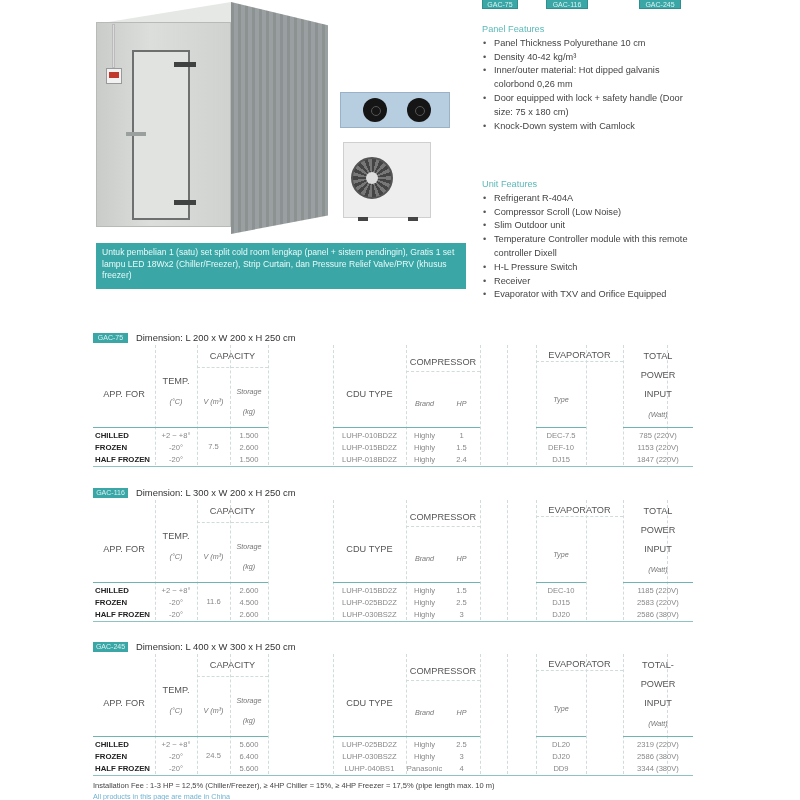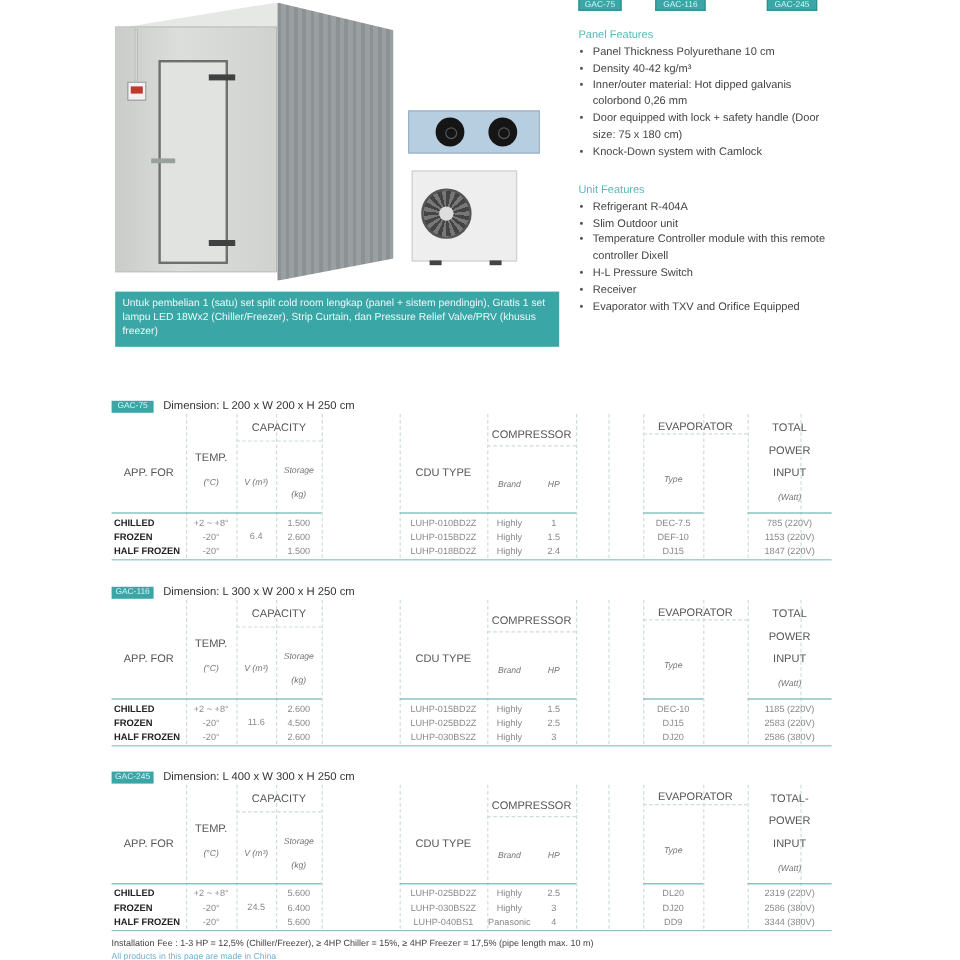--- a/index.html
+++ b/index.html
@@ -102,24 +102,25 @@
   <div class="ftitle">Panel Features</div>
   <ul>
     <li>Panel Thickness Polyurethane 10 cm</li>
     <li>Density 40-42 kg/m³</li>
     <li>Inner/outer material: Hot dipped galvanis colorbond 0,26 mm</li>
     <li>Door equipped with lock + safety handle (Door size: 75 x 180 cm)</li>
     <li>Knock-Down system with Camlock</li>
   </ul>
 </div>
 
-<div class="features" style="top:152px">
+<div class="features" style="top:178px">
   <div class="ftitle">Unit  Features</div>
   <ul>
     <li>Refrigerant R-404A</li>
+    <li>Compressor Scroll (Low Noise)</li>
     <li>Slim Outdoor unit</li>
     <li>Temperature Controller module with this remote controller Dixell</li>
     <li>H-L Pressure Switch</li>
     <li>Receiver</li>
     <li>Evaporator with TXV and Orifice Equipped</li>
   </ul>
 </div>
 
 <div class="spec" style="top:331px">
     <div class="cap"><span class="badge">GAC-75</span><span>Dimension: L 200 x W 200 x H 250 cm</span></div>
@@ -154,21 +155,21 @@
       <div class="hd" style="left:240px;width:73px;top:44px">CDU TYPE</div>
       <div class="hd" style="left:313px;width:74px;top:12px">COMPRESSOR</div>
       <div class="sub" style="left:313px;width:37px;top:54px">Brand</div>
       <div class="sub" style="left:350px;width:37px;top:54px">HP</div>
       <div class="hd" style="left:443px;width:87px;top:5px">EVAPORATOR</div>
       <div class="sub" style="left:443px;width:50px;top:50px">Type</div>
       <div class="hd" style="left:530px;width:70px;top:6px">TOTAL</div>
       <div class="hd" style="left:530px;width:70px;top:25px">POWER</div>
       <div class="hd" style="left:530px;width:70px;top:44px">INPUT</div>
       <div class="sub" style="left:530px;width:70px;top:65px">(Watt)</div>
-      <div class="cell" style="left:104px;width:33px;top:96px">6.4</div>
+      <div class="cell" style="left:104px;width:33px;top:96px">7.5</div>
       <div class="rowlbl" style="top:85px">CHILLED</div>
       <div class="cell" style="left:62px;width:42px;top:85px">+2 ~ +8°</div>
       <div class="cell" style="left:137px;width:38px;top:85px">1.500</div>
       <div class="cell" style="left:240px;width:73px;top:85px">LUHP-010BD2Z</div>
       <div class="cell" style="left:313px;width:37px;top:85px">Highly</div>
       <div class="cell" style="left:350px;width:37px;top:85px">1</div>
       <div class="cell" style="left:443px;width:50px;top:85px">DEC-7.5</div>
       <div class="cell" style="left:530px;width:70px;top:85px">785 (220V)</div>
       <div class="rowlbl" style="top:97px">FROZEN</div>
       <div class="cell" style="left:62px;width:42px;top:97px">-20°</div>

